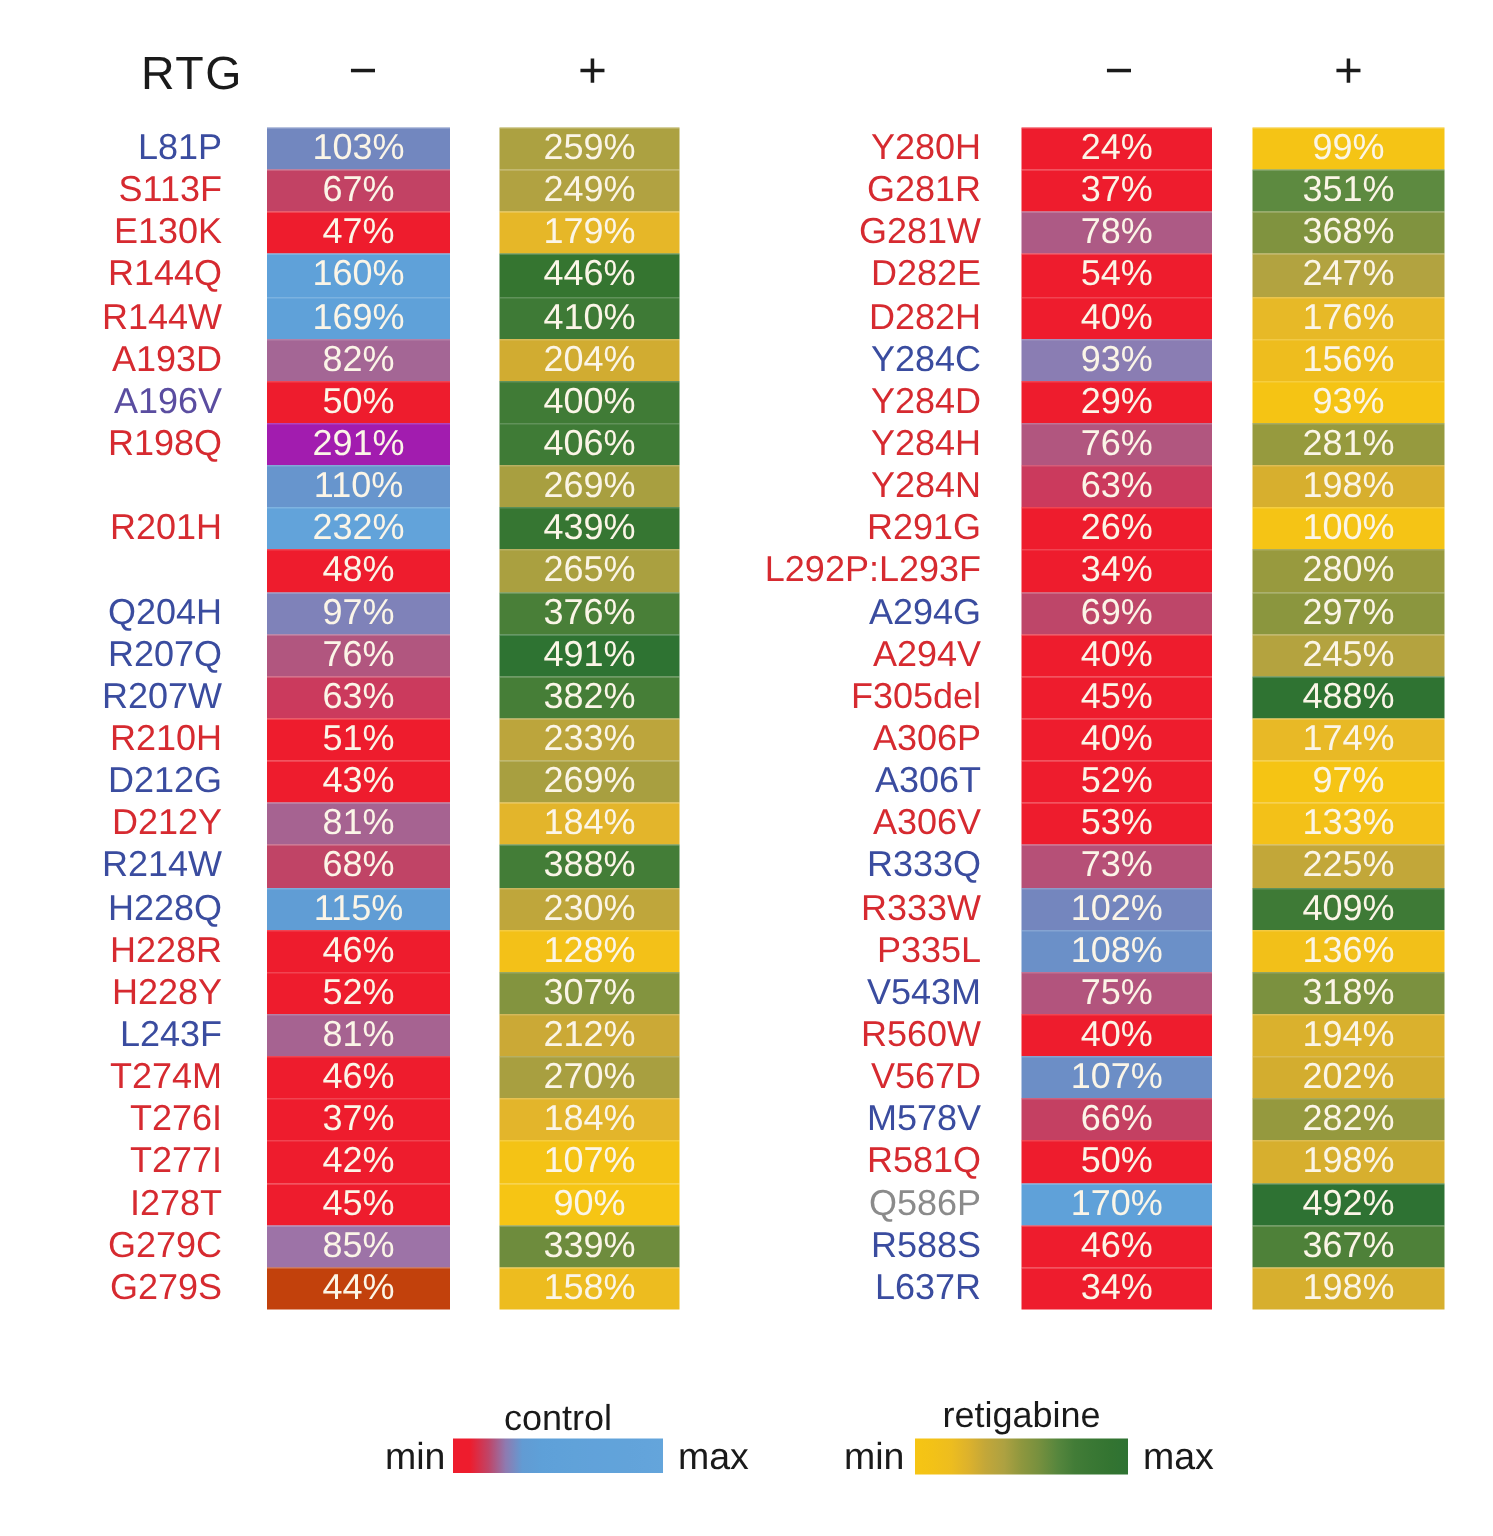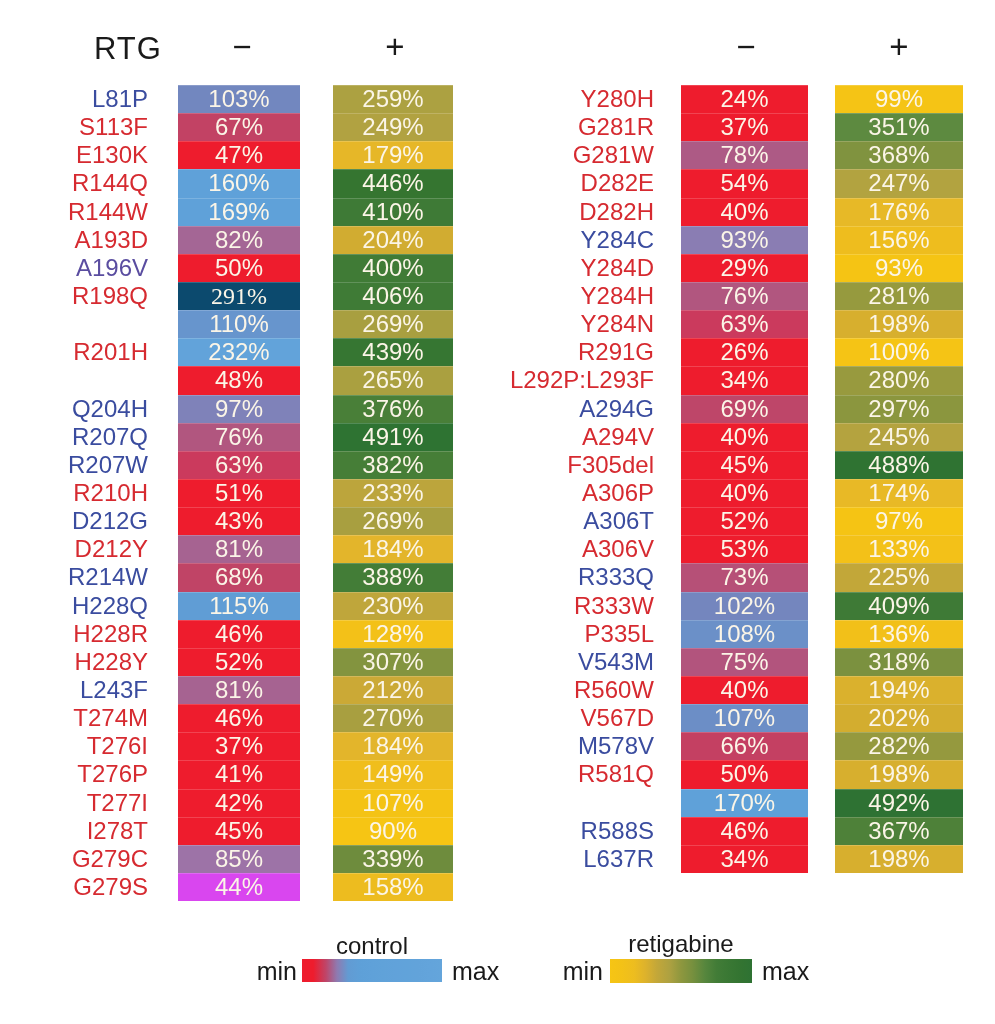--- a/index.html
+++ b/index.html
@@ -96,21 +96,21 @@
         <div class="vcell ctrl" style="background: rgb(164, 102, 149);">82%</div>
         <div class="vcell rtg" style="background: rgb(209, 172, 49);">204%</div>
       </div>
       <div class="vrow" style="height: 28.155px;">
         <div class="vlabel" style="grid-column: 1; color: rgb(90, 77, 160);">A196V</div>
         <div class="vcell ctrl" style="background: rgb(238, 28, 45);">50%</div>
         <div class="vcell rtg" style="background: rgb(64, 123, 54);">400%</div>
       </div>
       <div class="vrow" style="height: 28.155px;">
         <div class="vlabel" style="grid-column: 1; color: rgb(214, 42, 48);">R198Q</div>
-        <div class="vcell ctrl" style="background: #0c4a6e; font-family: Liberation Serif, serif;">291%</div>
+        <div class="vcell ctrl" style="background: #a21caf;">291%</div>
         <div class="vcell rtg" style="background: rgb(63, 123, 54);">406%</div>
       </div>
       <div class="vrow" style="height: 28.155px;">
         <div class="vcell ctrl" style="background: rgb(103, 149, 205);">110%</div>
         <div class="vcell rtg" style="background: rgb(168, 159, 64);">269%</div>
       </div>
       <div class="vrow" style="height: 28.155px;">
         <div class="vlabel" style="grid-column: 1; color: rgb(214, 42, 48);">R201H</div>
         <div class="vcell ctrl" style="background: rgb(98, 163, 218);">232%</div>
         <div class="vcell rtg" style="background: rgb(54, 118, 50);">439%</div>
@@ -178,42 +178,37 @@
         <div class="vlabel" style="grid-column: 1; color: rgb(214, 42, 48);">T274M</div>
         <div class="vcell ctrl" style="background: rgb(238, 28, 45);">46%</div>
         <div class="vcell rtg" style="background: rgb(168, 159, 64);">270%</div>
       </div>
       <div class="vrow" style="height: 28.155px;">
         <div class="vlabel" style="grid-column: 1; color: rgb(214, 42, 48);">T276I</div>
         <div class="vcell ctrl" style="background: rgb(238, 28, 45);">37%</div>
         <div class="vcell rtg" style="background: rgb(227, 181, 43);">184%</div>
       </div>
       <div class="vrow" style="height: 28.155px;">
-        <div class="vlabel" style="grid-column: 1; color: rgb(214, 42, 48);">T276P</div>
-        <div class="vcell ctrl" style="background: rgb(238, 28, 45);">41%</div>
-        <div class="vcell rtg" style="background: rgb(240, 190, 28);">149%</div>
-      </div>
-      <div class="vrow" style="height: 28.155px;">
         <div class="vlabel" style="grid-column: 1; color: rgb(214, 42, 48);">T277I</div>
         <div class="vcell ctrl" style="background: rgb(238, 28, 45);">42%</div>
         <div class="vcell rtg" style="background: rgb(244, 195, 21);">107%</div>
       </div>
       <div class="vrow" style="height: 28.155px;">
         <div class="vlabel" style="grid-column: 1; color: rgb(214, 42, 48);">I278T</div>
         <div class="vcell ctrl" style="background: rgb(238, 28, 45);">45%</div>
         <div class="vcell rtg" style="background: rgb(246, 197, 20);">90%</div>
       </div>
       <div class="vrow" style="height: 28.155px;">
         <div class="vlabel" style="grid-column: 1; color: rgb(214, 42, 48);">G279C</div>
         <div class="vcell ctrl" style="background: rgb(157, 115, 167); text-align: center;">85%</div>
         <div class="vcell rtg" style="background: rgb(110, 140, 61);">339%</div>
       </div>
       <div class="vrow" style="height: 28.155px;">
         <div class="vlabel" style="grid-column: 1; color: rgb(214, 42, 48);">G279S</div>
-        <div class="vcell ctrl" style="background: #d946ef;">44%</div>
+        <div class="vcell ctrl" style="background: #c2410c;">44%</div>
         <div class="vcell rtg" style="background: rgb(237, 188, 31);">158%</div>
       </div>
     </div>
   <div id="right-table" class="vtable right" style="left:494px;">
       <div class="vrow" style="height: 28.155px;">
         <div class="vlabel" style="grid-column: 1; color: rgb(214, 42, 48);">Y280H</div>
         <div class="vcell ctrl" style="background: rgb(238, 28, 45);">24%</div>
         <div class="vcell rtg" style="background: rgb(245, 196, 21);">99%</div>
       </div>
       <div class="vrow" style="height: 28.155px;">
@@ -330,20 +325,21 @@
         <div class="vlabel" style="grid-column: 1; color: rgb(58, 76, 159);">M578V</div>
         <div class="vcell ctrl" style="background: rgb(196, 64, 98);">66%</div>
         <div class="vcell rtg" style="background: rgb(149, 153, 62);">282%</div>
       </div>
       <div class="vrow" style="height: 28.155px;">
         <div class="vlabel" style="grid-column: 1; color: rgb(214, 42, 48);">R581Q</div>
         <div class="vcell ctrl" style="background: rgb(238, 28, 45);">50%</div>
         <div class="vcell rtg" style="background: rgb(215, 175, 46);">198%</div>
       </div>
       <div class="vrow" style="height: 28.155px;">
+        <div class="vlabel" style="grid-column: 1; color: rgb(139, 139, 139);">Q586P</div>
         <div class="vcell ctrl" style="background: rgb(95, 161, 217);">170%</div>
         <div class="vcell rtg" style="background: rgb(46, 114, 51);">492%</div>
       </div>
       <div class="vrow" style="height: 28.155px;">
         <div class="vlabel" style="grid-column: 1; color: rgb(58, 76, 159);">R588S</div>
         <div class="vcell ctrl" style="background: rgb(238, 28, 45);">46%</div>
         <div class="vcell rtg" style="background: rgb(78, 129, 57);">367%</div>
       </div>
       <div class="vrow" style="height: 28.155px;">
         <div class="vlabel" style="grid-column: 1; color: rgb(58, 76, 159);">L637R</div>

